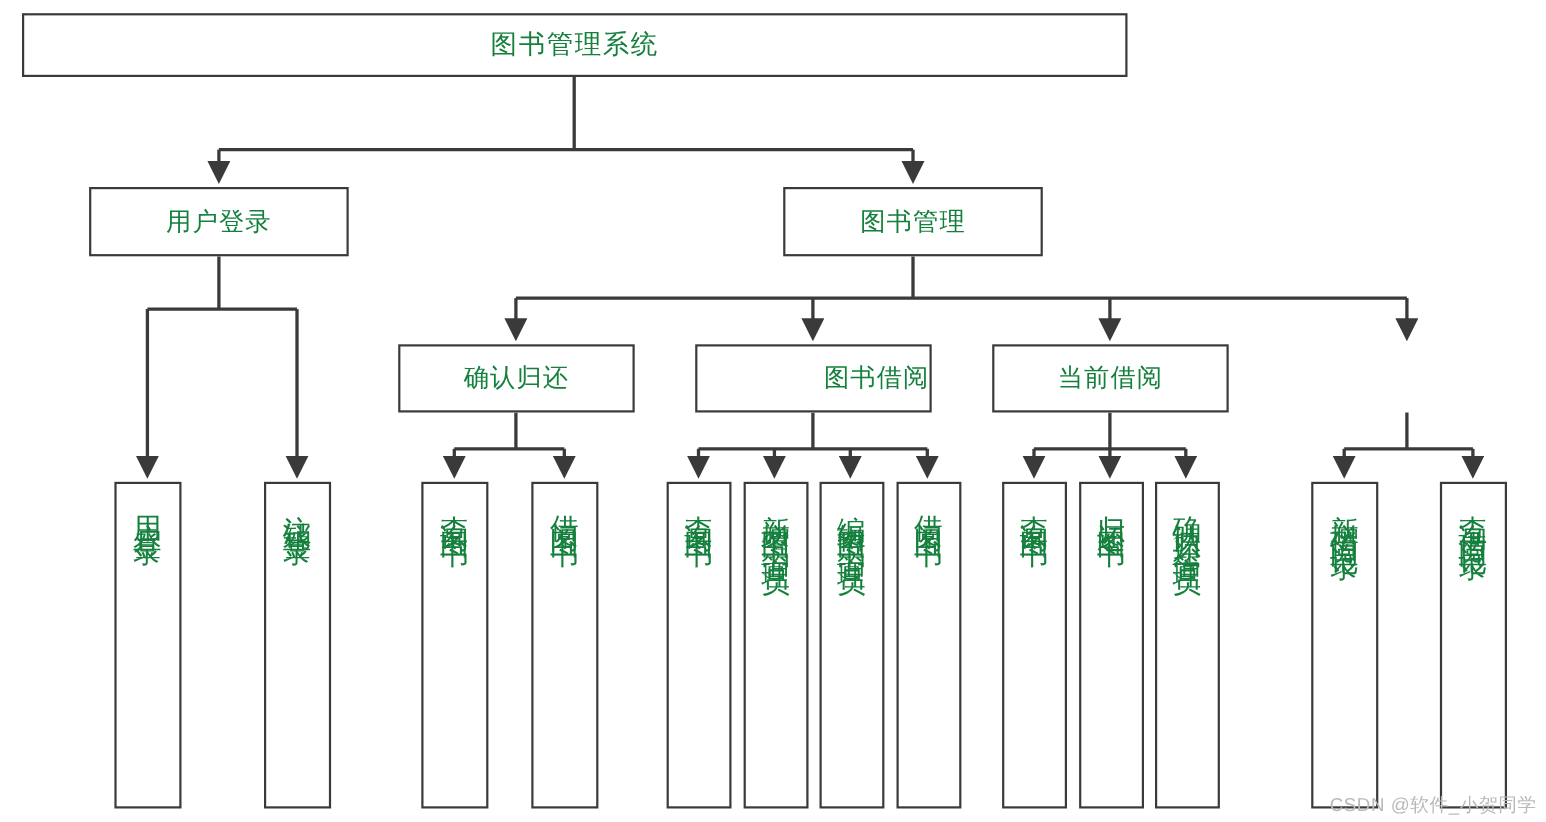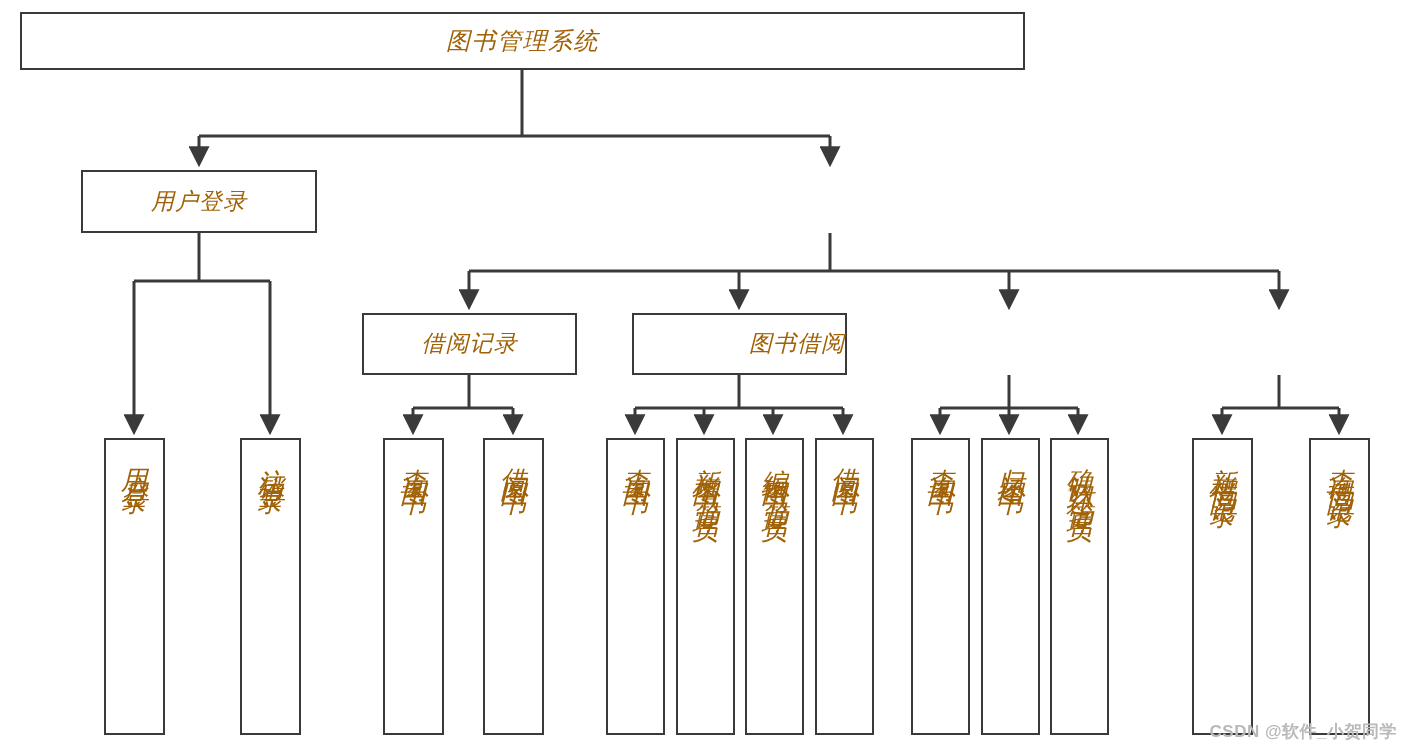--- a/index.html
+++ b/index.html
@@ -20,23 +20,22 @@
     pointer-events:none;
   }
   .node{
     position:absolute;
     box-sizing:border-box;
     border:2.5px solid #3a3a3a;
     background:#ffffff;
     display:flex;
     align-items:center;
     justify-content:center;
-    color:#a16207;
+    color:#15803d;
     z-index:2;
-    font-style:italic;
   }
   .node .label{
     display:block;
     text-align:center;
     line-height:1.18;
     white-space:pre;
   }
   
   .node.h .label{
     font-size:23px;
@@ -62,21 +61,20 @@
   }
   .watermark{
     position:absolute;
     right:8px;
     bottom:4px;
     font-size:17px;
     color:#b9b9b9;
     letter-spacing:0.5px;
     z-index:3;
     white-space:nowrap;
-    font-weight:bold;
   }
 </style>
 </head>
 <body>
 
 <div id="canvas">
 
   <svg id="edges" viewBox="0 0 1405 747" width="1405" height="747" xmlns="http://www.w3.org/2000/svg">
     <defs>
       <marker id="arrow" viewBox="0 0 12 12" refX="9" refY="6" markerWidth="7" markerHeight="7" orient="auto-start-reverse">
@@ -127,26 +125,32 @@
     </g>
   </svg>
 
   <div class="node h root" style="left:20px;top:12px;width:1005px;height:58px;">
     <span class="label">图书管理系统</span>
   </div>
 
   <div class="node h" style="left:81px;top:170px;width:236px;height:63px;">
     <span class="label">用户登录</span>
   </div>
+  <div class="node h" style="left:712px;top:170px;width:236px;height:63px;">
+    <span class="label">图书管理</span>
+  </div>
 
   <div class="node h" style="left:362px;top:313px;width:215px;height:62px;">
-    <span class="label">借阅记录</span>
+    <span class="label">确认归还</span>
   </div>
   <div class="node h" style="left:632px;top:313px;width:215px;height:62px;justify-content:flex-end;">
     <span class="label">图书借阅</span>
+  </div>
+  <div class="node h" style="left:902px;top:313px;width:215px;height:62px;">
+    <span class="label">当前借阅</span>
   </div>
 
   <div class="node v" style="left:104px;top:438px;width:61px;height:297px;">
     <span class="label">用户登录</span>
   </div>
   <div class="node v" style="left:240px;top:438px;width:61px;height:297px;">
     <span class="label">注销登录</span>
   </div>
 
   <div class="node v" style="left:383px;top:438px;width:61px;height:297px;">

